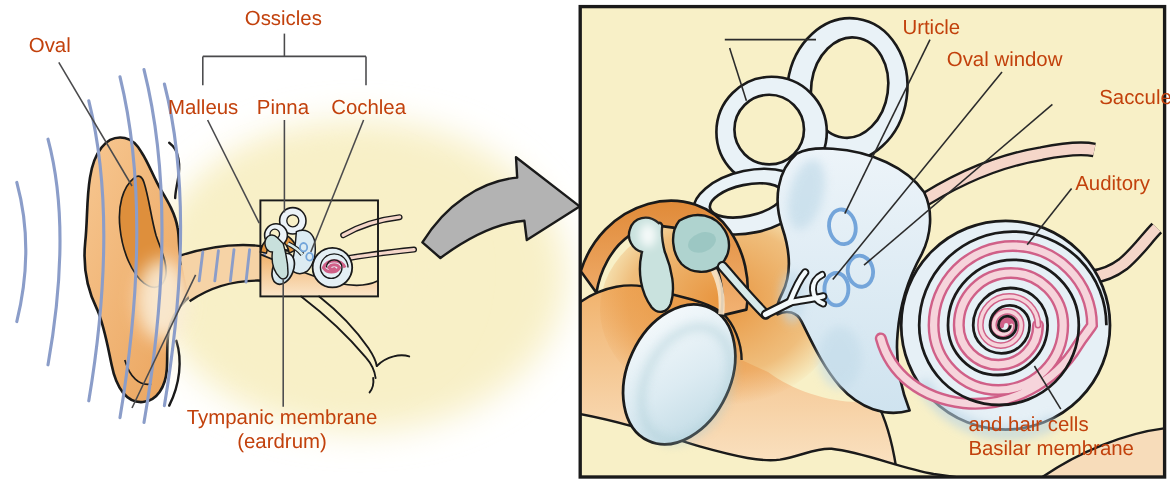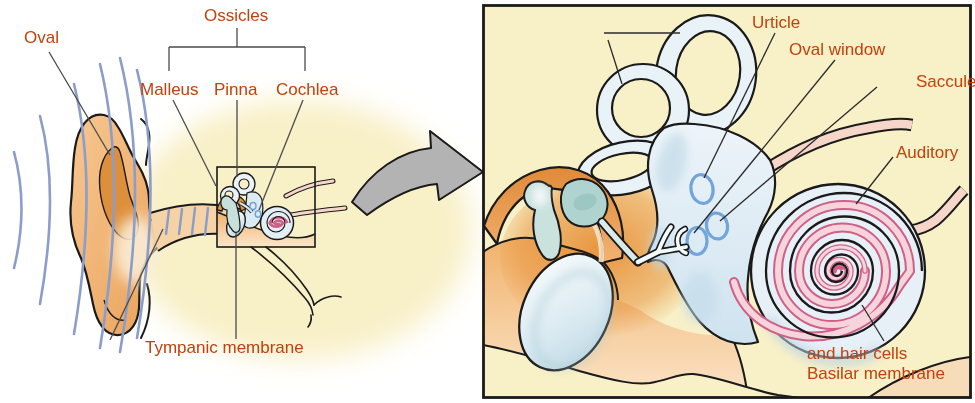--- a/index.html
+++ b/index.html
@@ -1,21 +1,21 @@
 <!DOCTYPE html>
 <html><head>
 <meta charset="utf-8">
 <style>
   html,body{margin:0;padding:0;background:#fff;}
   .stage{position:relative;width:975px;height:403px;background:#ffffff;overflow:hidden;
          font-family:"Liberation Sans",sans-serif;}
   .stage svg{position:absolute;left:0;top:0;}
   .lbl{position:absolute;color:#c2410c;font-size:17px;line-height:1.18;white-space:nowrap;z-index:5;}
   .lbl span{display:block;}
-  .ctr{}
+  .ctr{text-align:center;}
 </style>
 </head>
 <body>
 
 <div class="stage">
 <svg width="975" height="403" viewBox="0 0 975 403">
   <defs>
     <linearGradient id="gPinna" x1="0" y1="0" x2="1" y2="1">
       <stop offset="0" stop-color="#F7C791"></stop>
           <stop offset="1" stop-color="#E9A057"></stop>
@@ -282,20 +282,21 @@
   <path d="M 352 202 C 371 171 400 151 431 148 L 430 131 L 483 172 L 439 200 L 437 184 C 413 186 390 198 367 215 Z" fill="#B3B3B3" stroke="#1A1A1A" stroke-width="2" stroke-linejoin="round"></path>
 </svg>
 
 <div class="lbl" style="left:24px;top:28px;">Oval</div>
 <div class="lbl" style="left:204px;top:6px;">Ossicles</div>
 <div class="lbl" style="left:140px;top:80px;">Malleus</div>
 <div class="lbl" style="left:214px;top:80px;">Pinna</div>
 <div class="lbl" style="left:276px;top:80px;">Cochlea</div>
 <div class="lbl ctr" style="left:145px;top:338px;width:180px;">
   <span>Tympanic membrane</span>
+  <span>(eardrum)</span>
 </div>
 
 <div class="lbl" style="left:752px;top:13px;">Urticle</div>
 <div class="lbl" style="left:789px;top:40px;">Oval window</div>
 <div class="lbl" style="left:880px;top:72px;margin-left:36px;">Saccule</div>
 <div class="lbl" style="left:896px;top:143px;">Auditory</div>
 <div class="lbl" style="left:807px;top:344px;">
   <span>and hair cells</span>
   <span>Basilar membrane</span>
 </div>

